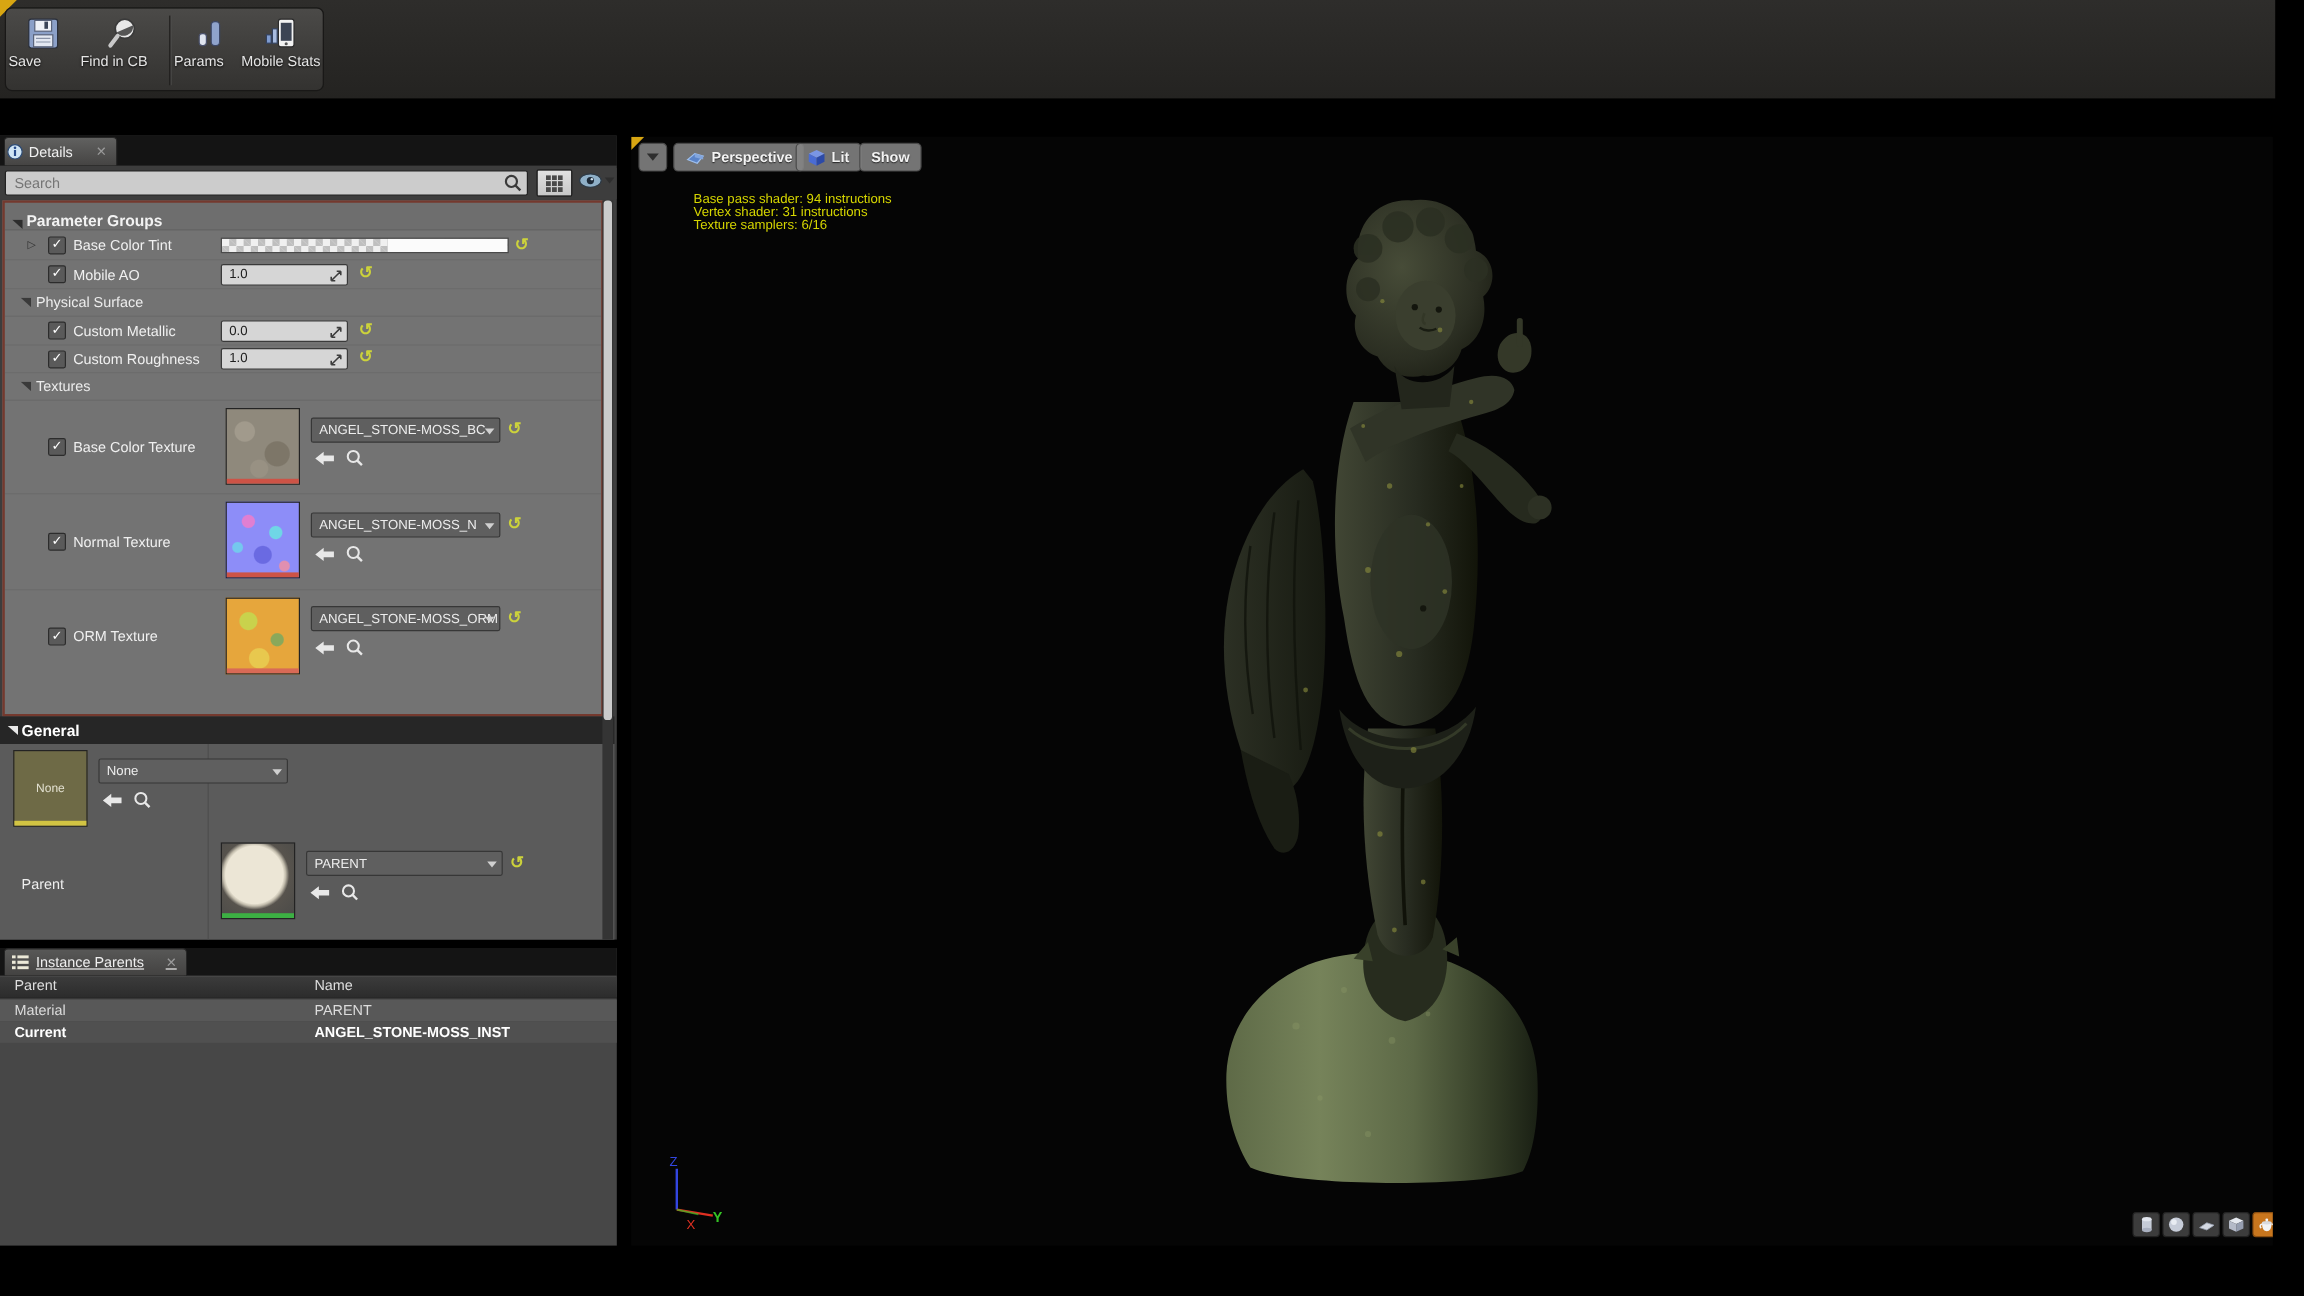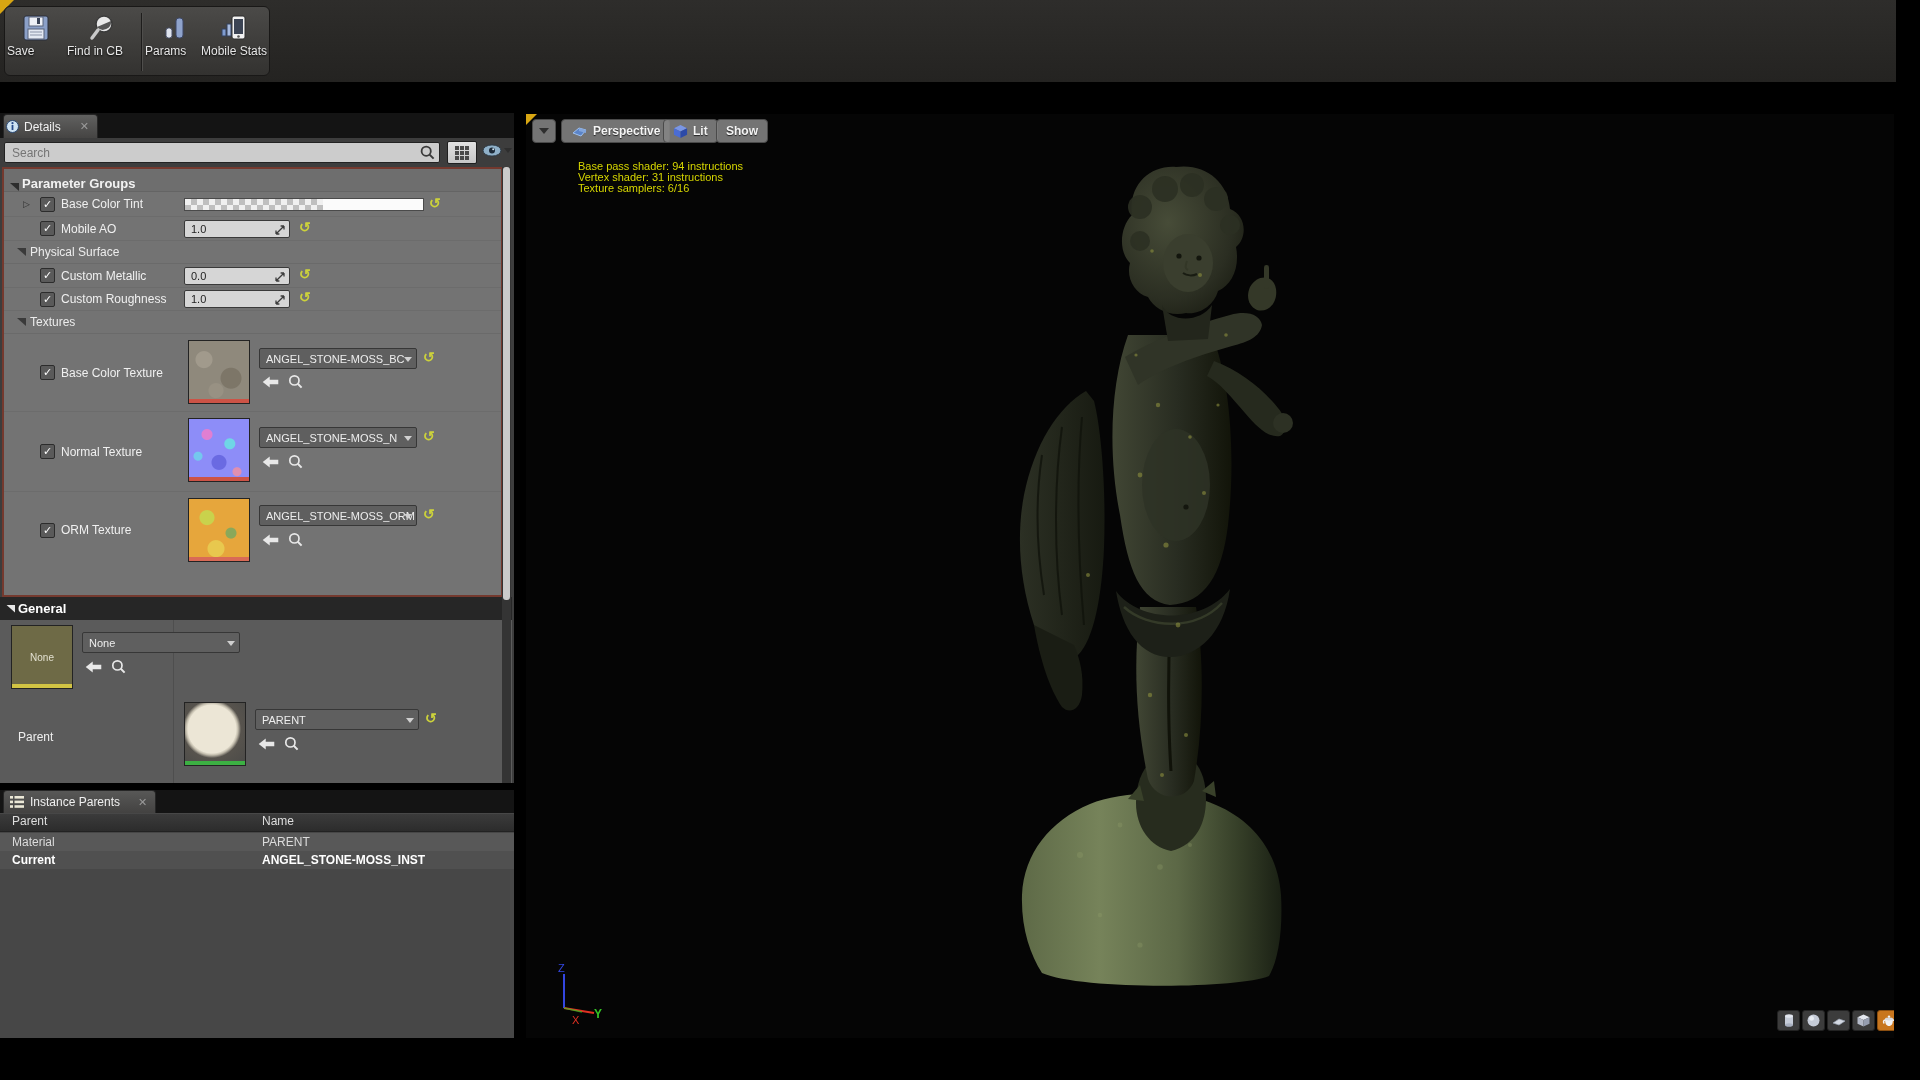--- a/index.html
+++ b/index.html
@@ -116,21 +116,21 @@
 
   .scroll-track { left:502px; top:54px; width:9px; height:616px; background:#343434; }
   .scroll-thumb { position:absolute; left:1px; top:0; width:7px; height:433px; background:#cbcbcb; border-radius:3px; }
 
   
   .instance { left:0; top:790px; width:514px; height:248px; background:#474747; }
   .inst-tabbar { position:absolute; left:0; top:0; width:514px; height:23px; background:#141414; }
   .inst-tab { position:absolute; left:3px; top:0; height:23px; padding:0 8px 0 6px; display:flex;
               align-items:center; gap:6px; border-radius:4px 4px 0 0;
               background:linear-gradient(#585857,#434241); border:1px solid #262626; border-bottom:none;
-              font-size:12px; color:#efefef; }
+              font-size:12px; color:#efefef;text-decoration:underline; }
   .inst-hdr { position:absolute; left:0; top:24px; width:514px; height:18px;
               background:linear-gradient(#3b3b3b,#2c2c2c); display:flex; font-size:12px; color:#dedede;
               border-bottom:1px solid #222; }
   .col-parent { width:257px; padding-left:12px; } .col-name { flex:1; padding-left:5px; }
   .inst-row { position:absolute; left:0; width:514px; height:18px; display:flex; align-items:center;
               font-size:12px; color:#dcdcdc; }
   .inst-row.r0 { top:43px; background:#585858; }
   .inst-row.r1 { top:61px; background:#505050; font-weight:bold; color:#ffffff; }
 
   

